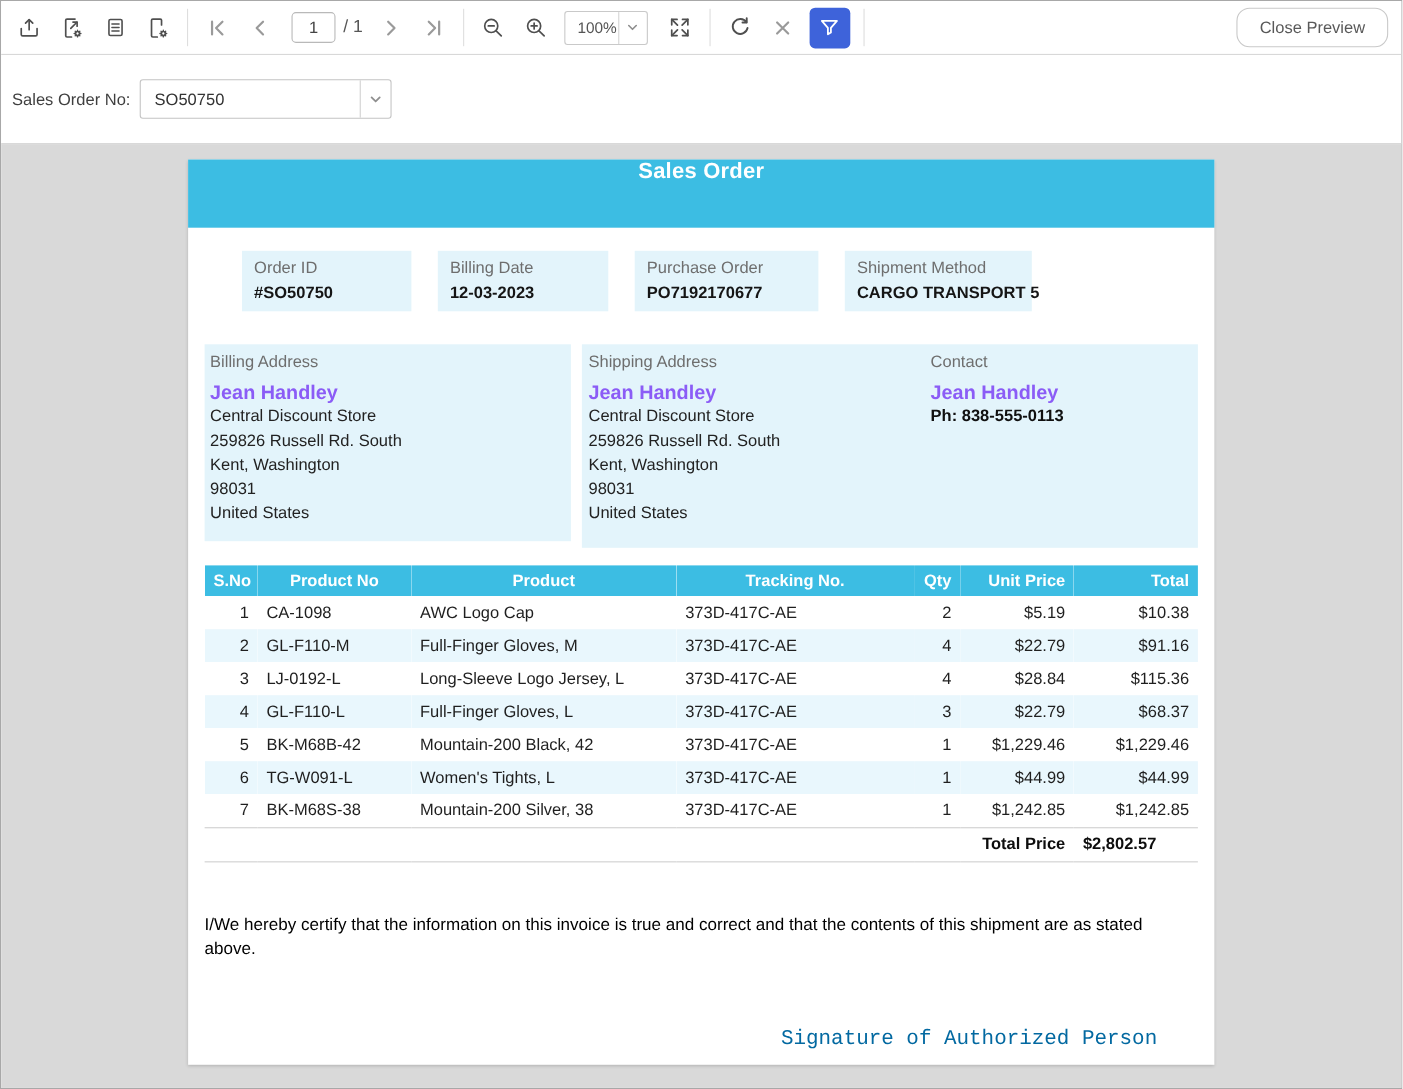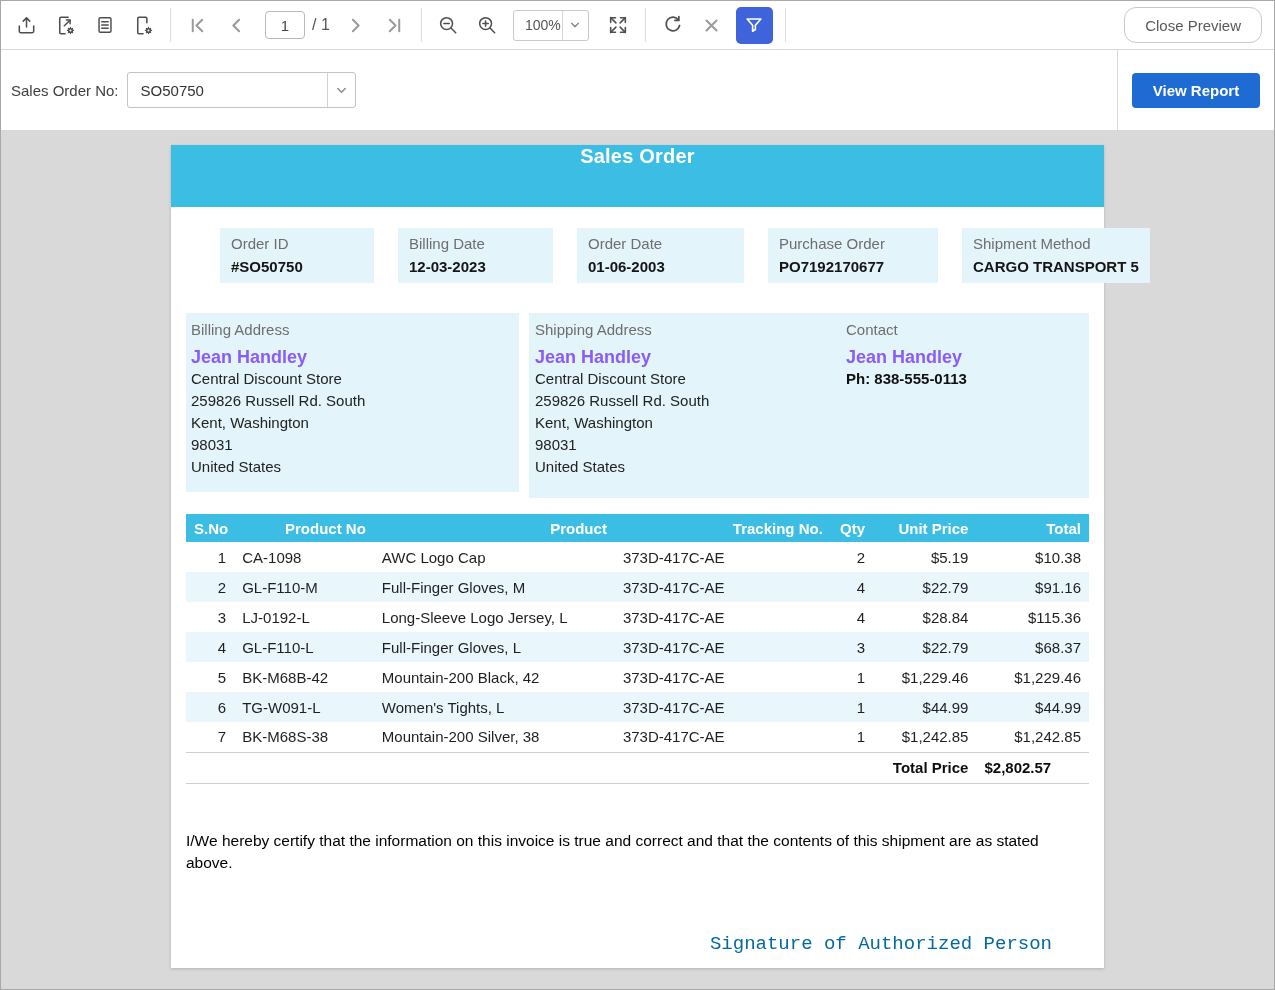--- a/index.html
+++ b/index.html
@@ -51,21 +51,21 @@
   .addr-left{width:333px;padding:8px 20px 14px 5px;}
   .addr-right{flex:1;display:flex;padding:8px 0 20px 6px;}
   .addr-col-ship{width:311px;}
   .addr-col-contact{flex:1;}
   .addr-label{font-size:15px;color:#6e6e6e;line-height:17px;margin-bottom:8px;}
   .addr-name{font-size:18px;font-weight:700;color:#8b5cf6;line-height:22px;}
   .addr-line{font-size:15px;color:#222;line-height:22px;}
   .contact-phone{font-size:15px;font-weight:700;color:#101010;line-height:22px;}
 
   .order-table{margin-top:16px;width:100%;border-collapse:collapse;table-layout:fixed;}
-  .order-table th{background:var(--brand-cyan);color:#fff;font-size:15px;font-weight:700;height:28px;padding:0 8px;text-align:right;overflow:hidden;white-space:nowrap;}
+  .order-table th{background:var(--brand-cyan);color:#fff;font-size:15px;font-weight:700;height:28px;padding:0 8px;text-align:center;overflow:hidden;white-space:nowrap;}
   .order-table td{height:30px;padding:0 8px;font-size:15px;color:#1f1f1f;overflow:hidden;white-space:nowrap;}
   .order-table th:nth-child(n+5),.order-table td:nth-child(n+5){text-align:right;}
   .order-table td:first-child{text-align:right;}
   .order-table tbody tr:nth-child(even) td{background:var(--row-alt-bg);}
   .total-row td{border-top:1px solid #cfcfcf;border-bottom:1px solid #cfcfcf;font-weight:700;height:31px;color:#0d0d0d;}
 
   .certify{margin-top:46px;font-size:15.5px;color:#000000;line-height:22px;max-width:880px;}
   .signature{margin-top:auto;align-self:flex-end;padding:0 37px 13px 0;font-size:19px;color:#0369a1;font-family:Liberation Mono, monospace;}
 </style>
 </head>
@@ -198,45 +198,38 @@
       <span class="param-label">Sales Order No:</span>
       <button class="param-select">
         <span class="param-value">SO50750</span>
         <span class="param-chev">
           <svg width="13" height="13" viewBox="0 0 12 12" fill="none" stroke="#8f8f8f" stroke-width="1.5" stroke-linecap="round" stroke-linejoin="round">
               <path d="M2.6 4.2 6 7.6l3.4-3.4"></path>
             </svg>
         </span>
       </button>
     </div>
-    <div class="param-right">
-      <button class="view-report">View Report</button>
-    </div>
   </div>
 
   <div class="content">
     <div class="page">
       <div class="report-header">
         <span class="report-title">Sales Order</span>
       </div>
 
       <div class="page-body">
 
         <div class="info-cards">
           <div class="info-card">
             <div class="info-label">Order ID</div>
             <div class="info-value">#SO50750</div>
           </div>
           <div class="info-card">
             <div class="info-label">Billing Date</div>
             <div class="info-value">12-03-2023</div>
-          </div>
-          <div class="info-card">
-            <div class="info-label">Order Date</div>
-            <div class="info-value">01-06-2003</div>
           </div>
           <div class="info-card">
             <div class="info-label">Purchase Order</div>
             <div class="info-value">PO7192170677</div>
           </div>
           <div class="info-card">
             <div class="info-label">Shipment Method</div>
             <div class="info-value">CARGO TRANSPORT 5</div>
           </div>
         </div>

